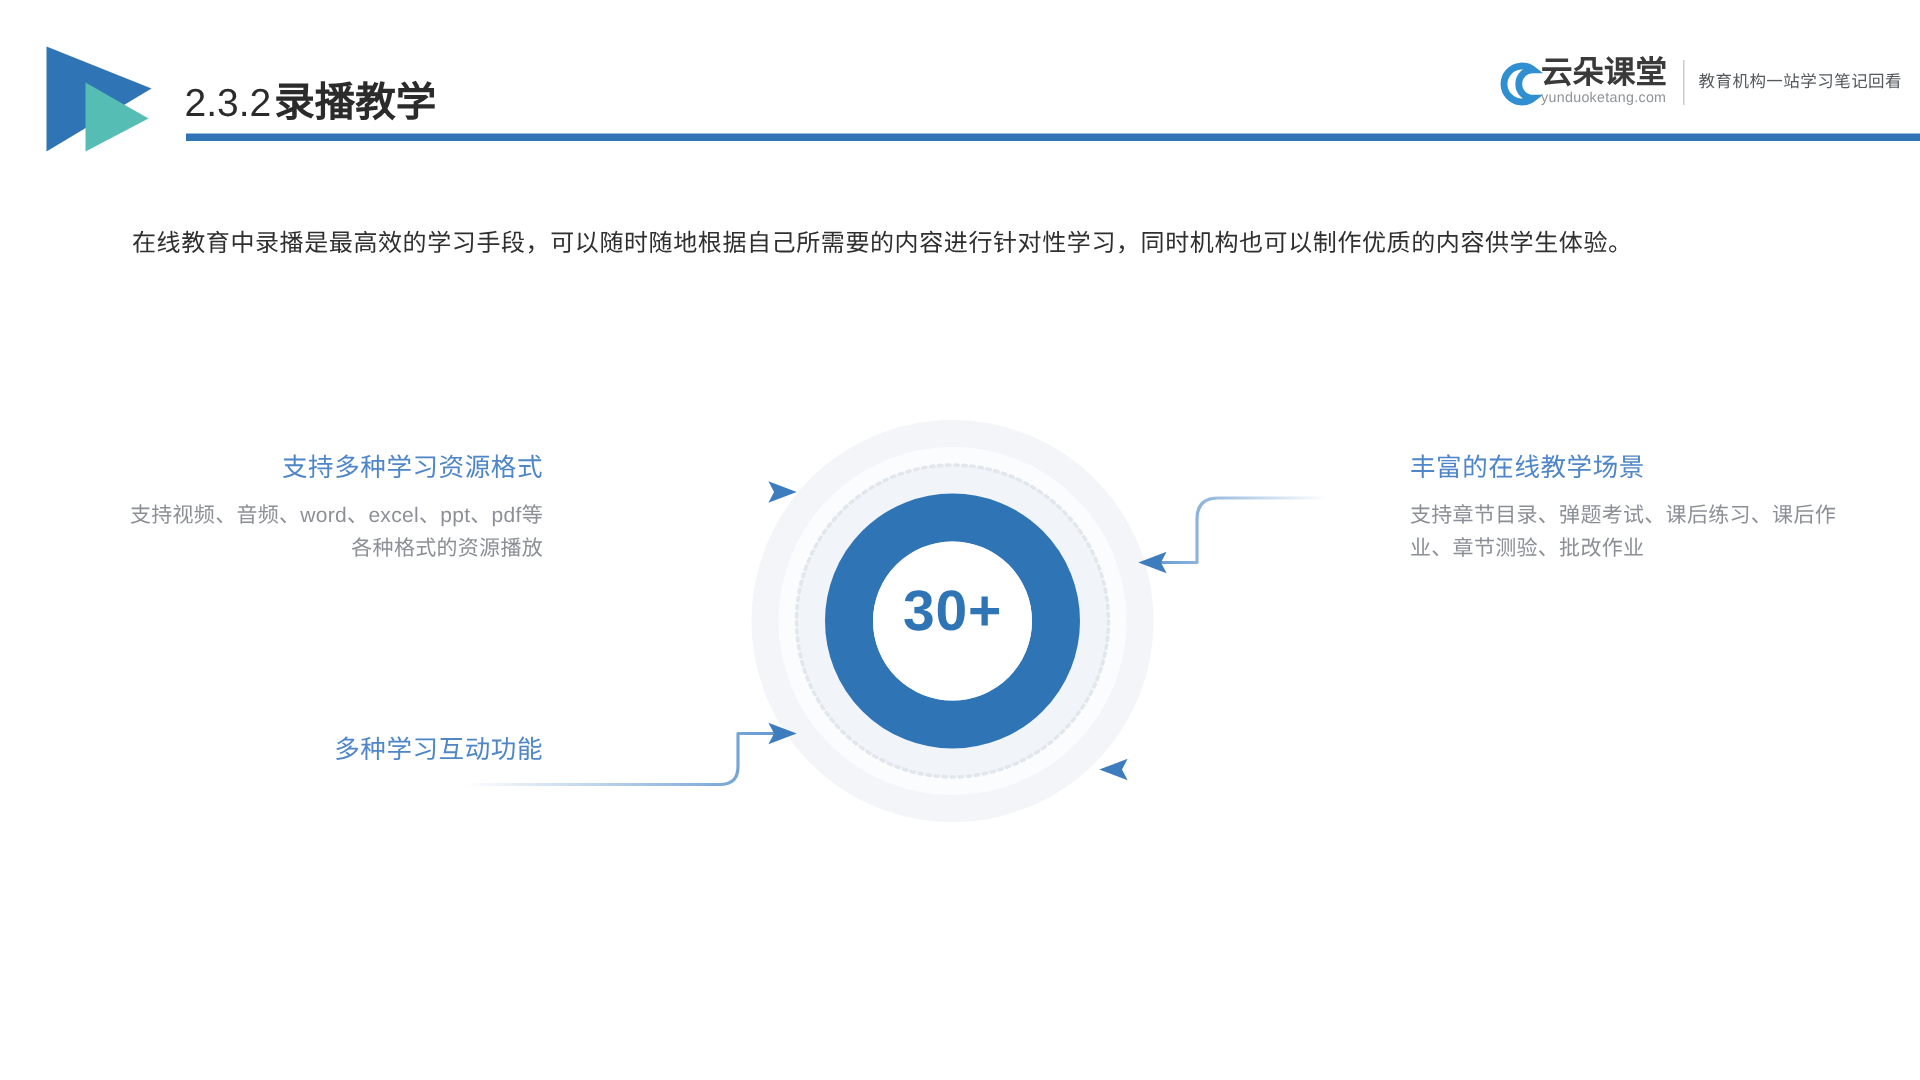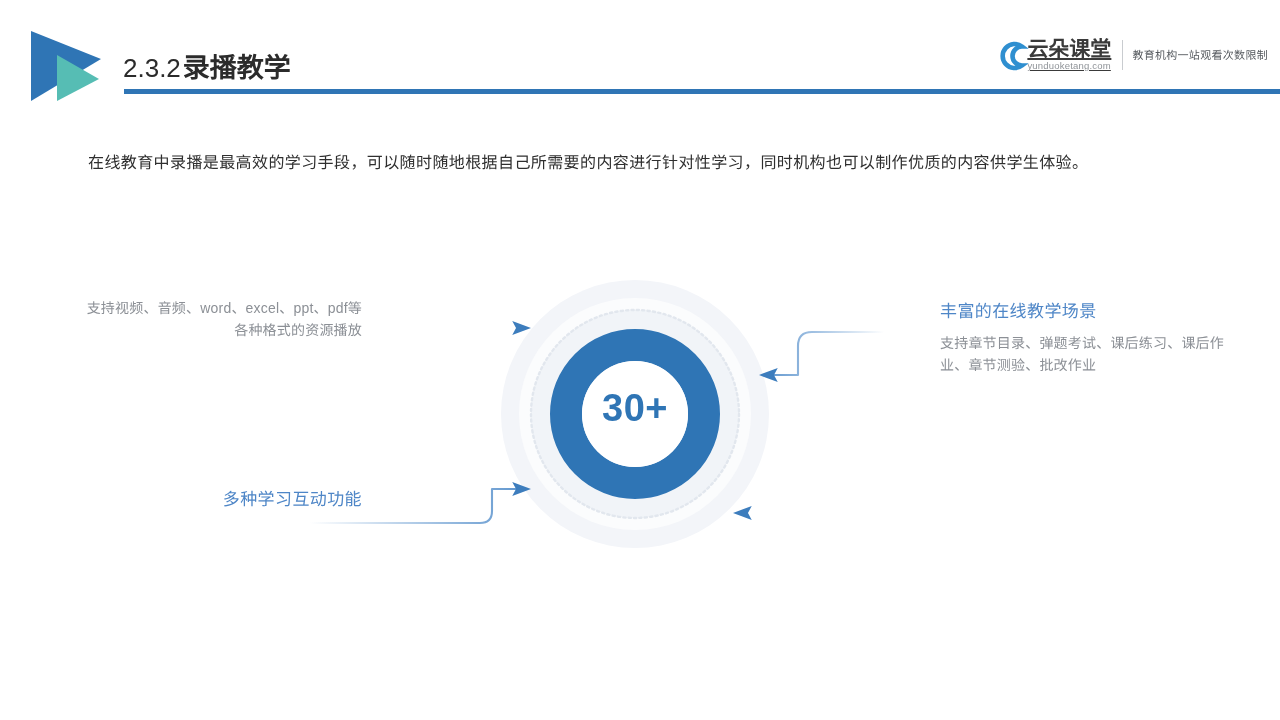--- a/index.html
+++ b/index.html
@@ -74,21 +74,20 @@
     width: 40px;
     height: 40px;
     margin-right: 1px;
     flex: none;
   }
   #brand-logo .logo-words {
     display: flex;
     flex-direction: column;
     justify-content: center;
     margin-left: -6px;
-    text-decoration: underline;
   }
   #brand-logo .logo-cn {
     font-size: 21px;
     font-weight: bold;
     color: #3a3a3a;
     line-height: 22px;
     letter-spacing: 0px;
   }
   #brand-logo .logo-en {
     font-size: 9.5px;
@@ -208,21 +207,21 @@
         <path d="M30 11.5 A12 12 0 1 0 30 30.5 A9.2 9.2 0 1 1 30 11.5 Z" fill="none" stroke="#2f8fd0" stroke-width="4.6" stroke-linecap="round"></path>
       </svg>
     </span>
     <span class="logo-words">
       <span class="logo-cn">云朵课堂</span>
       <span class="logo-en">yunduoketang.com</span>
     </span>
     <span class="logo-divider"></span>
     <span class="logo-tagline">
       <span>教育机构一站</span>
-      <span>观看次数限制</span>
+      <span>学习笔记回看</span>
     </span>
   </div>
 </div>
 
 <p id="intro-paragraph">在线教育中录播是最高效的学习手段，可以随时随地根据自己所需要的内容进行针对性学习，同时机构也可以制作优质的内容供学生体验。</p>
 
 <div id="diagram">
 
   <svg id="diagram-svg" viewBox="0 0 1280 330" aria-hidden="true">
     <defs>
@@ -262,20 +261,21 @@
     <path d="M 310 268 L 480 268 Q 492 268 492 256 L 492 234 L 528 234" fill="none" stroke="url(#fadeLeft)" stroke-width="2.1" stroke-linejoin="round" marker-end="url(#arrowR)"></path>
 
     <path d="M 884 77 L 812 77 Q 798 77 798 91 L 798 120 L 762 120" fill="none" stroke="url(#fadeRight)" stroke-width="2.1" stroke-linejoin="round" marker-end="url(#arrowL)"></path>
 
     <path d="M 896 258 L 736 258" fill="none" stroke="url(#fadeRight)" stroke-width="2.1" marker-end="url(#arrowL)"></path>
   </svg>
 
   <div class="center-value">30+</div>
 
   <div class="feature left" id="feature-formats">
+    <div class="feature-title">支持多种学习资源格式</div>
     <div class="feature-desc">支持视频、音频、word、excel、ppt、pdf等各种格式的资源播放</div>
   </div>
 
   <div class="feature left" id="feature-interact">
     <div class="feature-title">多种学习互动功能</div>
   </div>
 
   <div class="feature right" id="feature-scenarios">
     <div class="feature-title">丰富的在线教学场景</div>
     <div class="feature-desc">支持章节目录、弹题考试、课后练习、课后作业、章节测验、批改作业</div>

